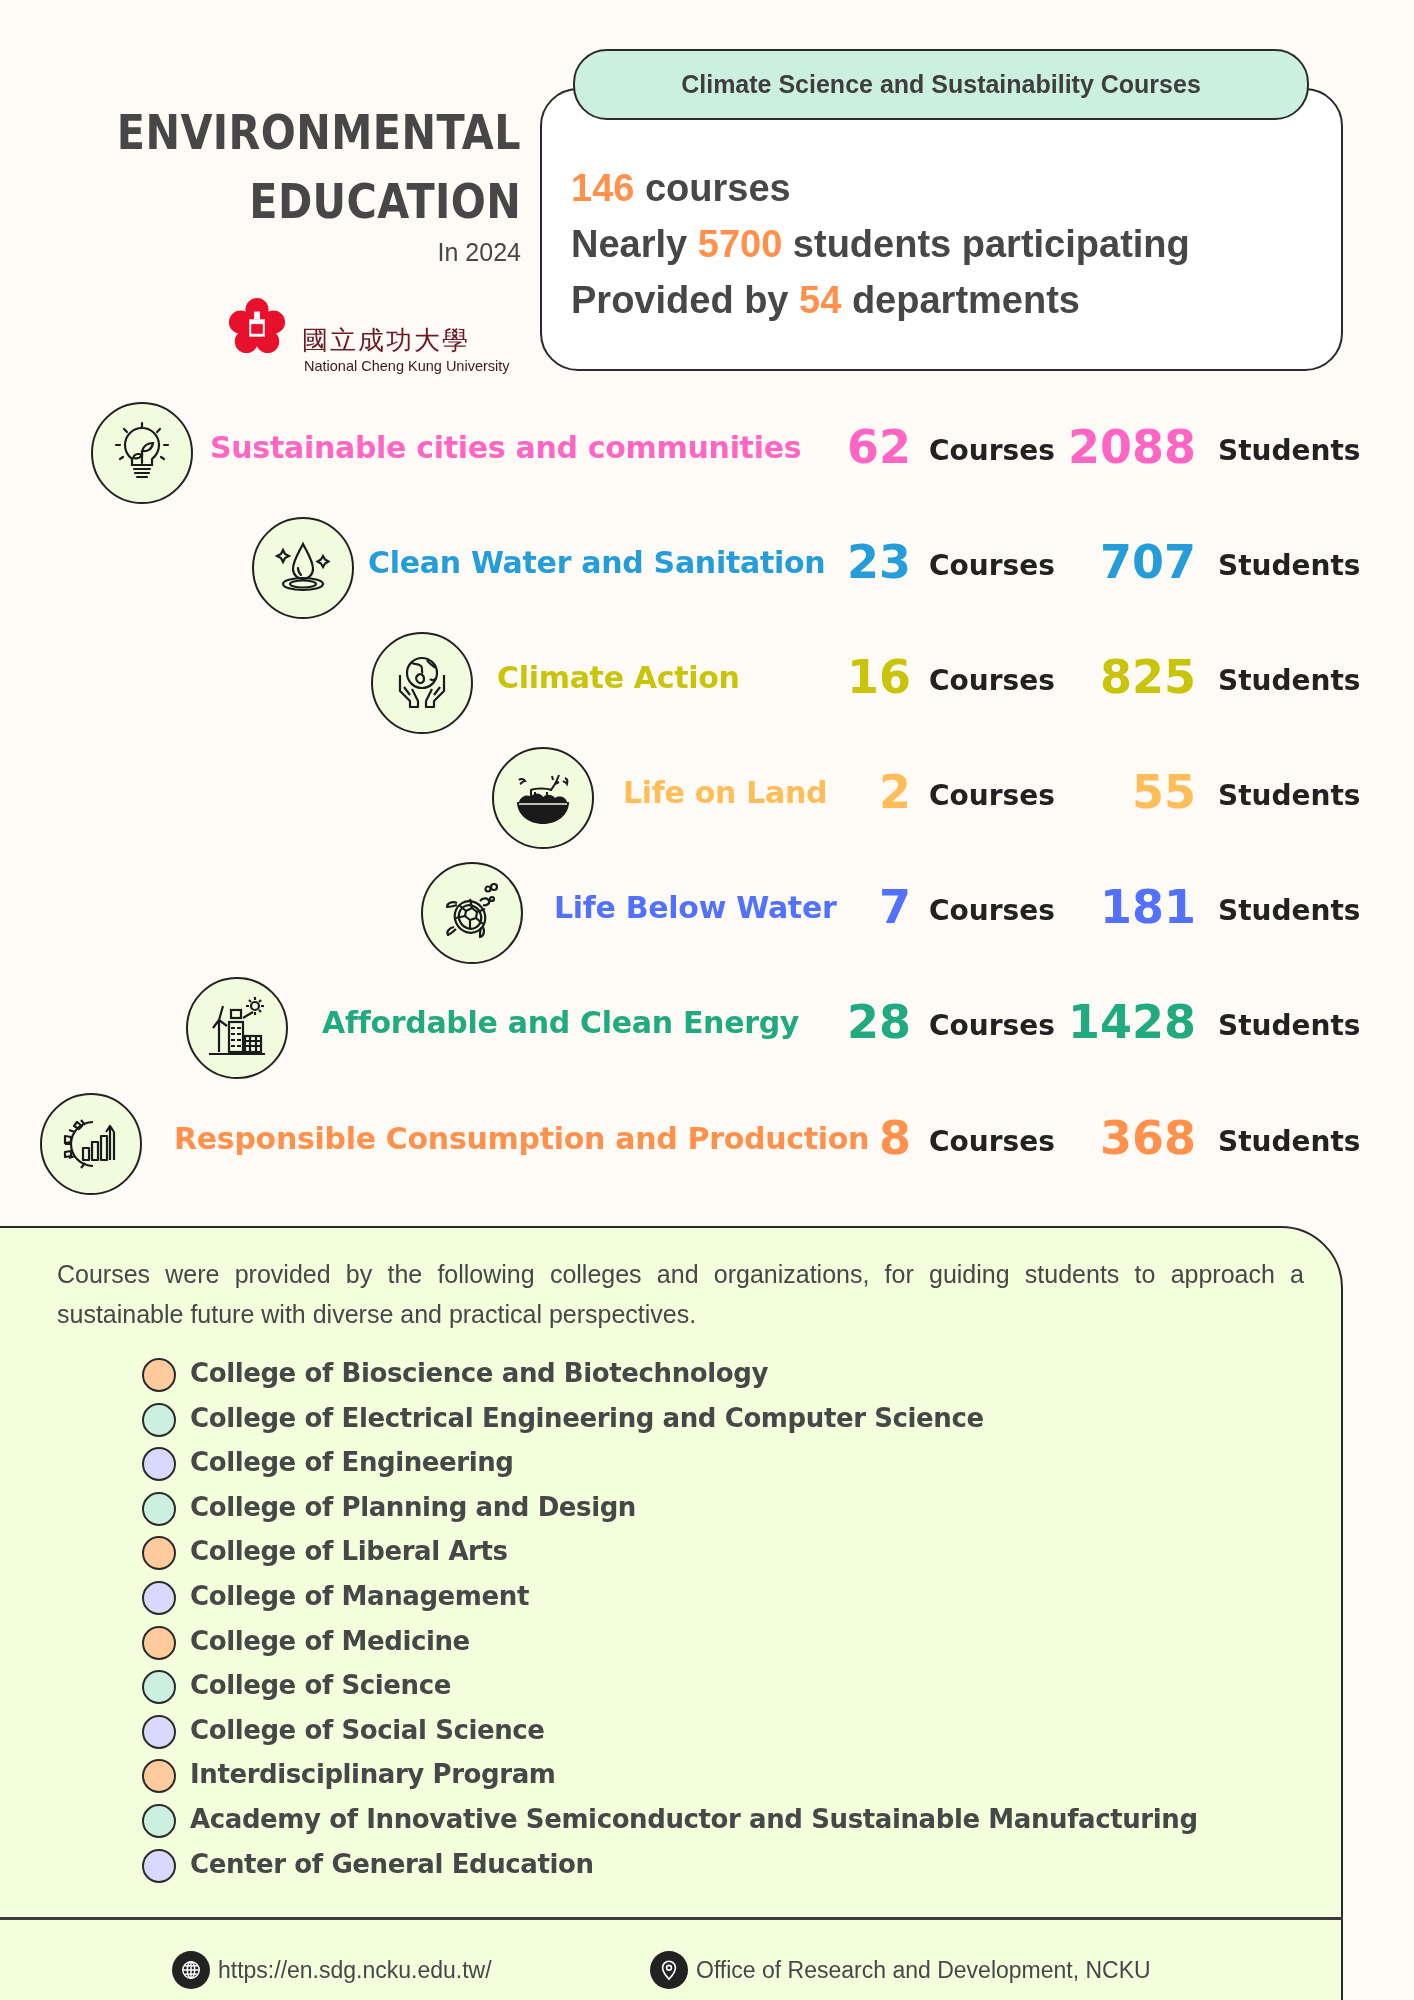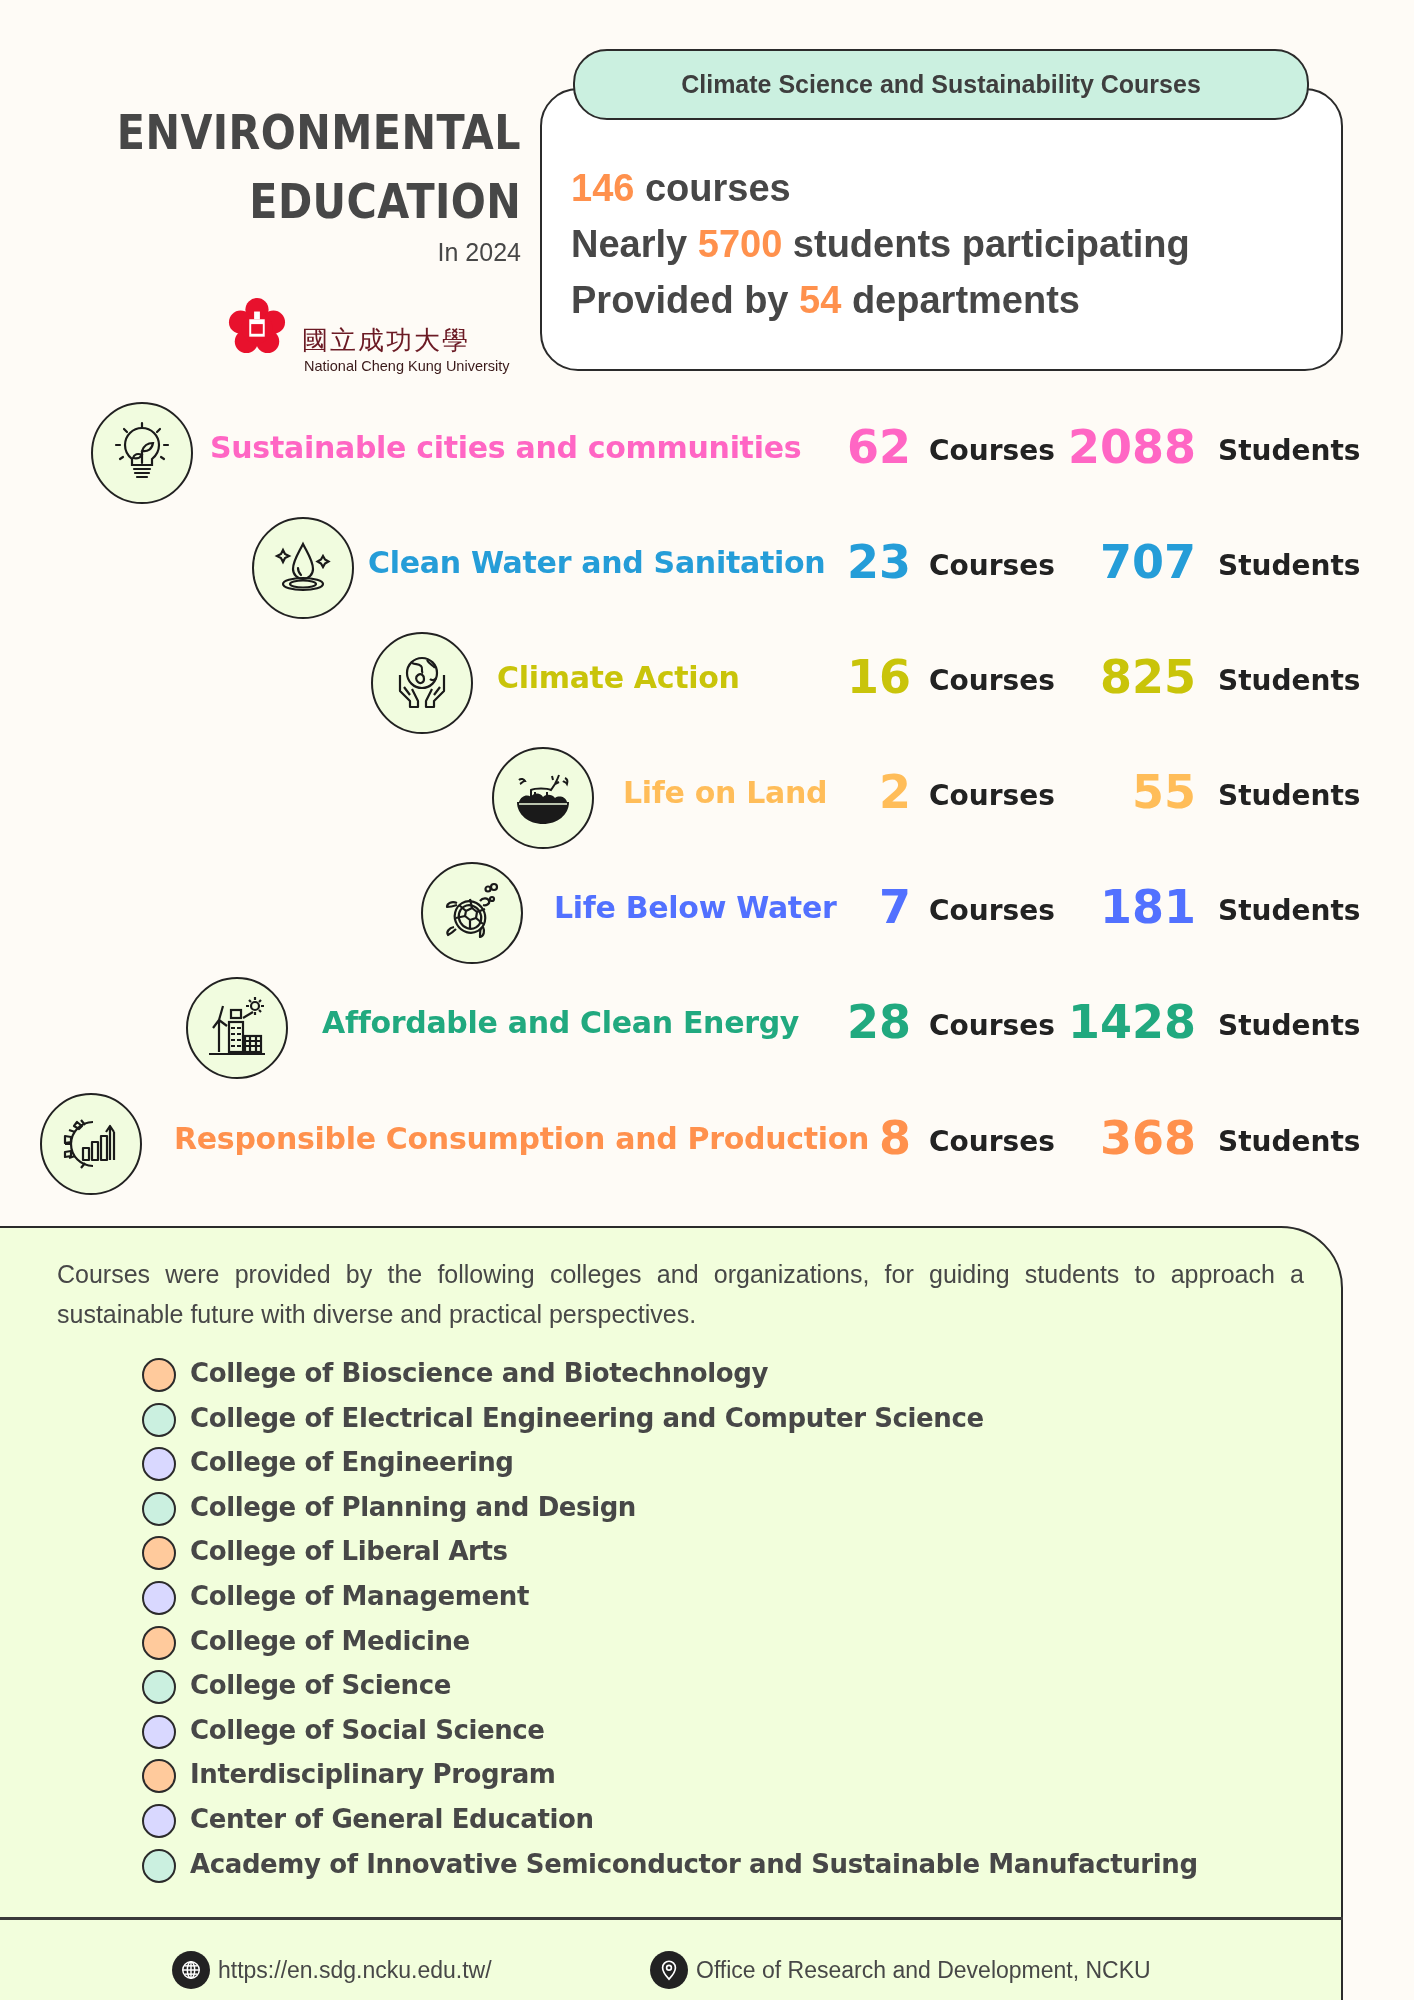--- a/index.html
+++ b/index.html
@@ -238,26 +238,26 @@
     </li>
     <li class="college">
       <span class="dot" style="background:#d9d8ff"></span>
       <span class="name">College of Social Science</span>
     </li>
     <li class="college">
       <span class="dot" style="background:#ffca9c"></span>
       <span class="name">Interdisciplinary Program</span>
     </li>
     <li class="college">
+      <span class="dot" style="background:#cbf0e0"></span>
+      <span class="name">Academy of Innovative Semiconductor and Sustainable Manufacturing</span>
+    </li>
+    <li class="college">
       <span class="dot" style="background:#d9d8ff"></span>
       <span class="name">Center of General Education</span>
-    </li>
-    <li class="college">
-      <span class="dot" style="background:#cbf0e0"></span>
-      <span class="name">Academy of Innovative Semiconductor and Sustainable Manufacturing</span>
     </li>
   </ul>
 
 <div class="divider"></div>
 <div class="footer-item" style="left:172px">
   <span class="ficon">
     <svg viewBox="0 0 24 24" fill="none" stroke="#fff" stroke-width="1.6">
         <circle cx="12" cy="12" r="9"></circle>
         <ellipse cx="12" cy="12" rx="4" ry="9"></ellipse>
         <line x1="3" y1="12" x2="21" y2="12"></line>

